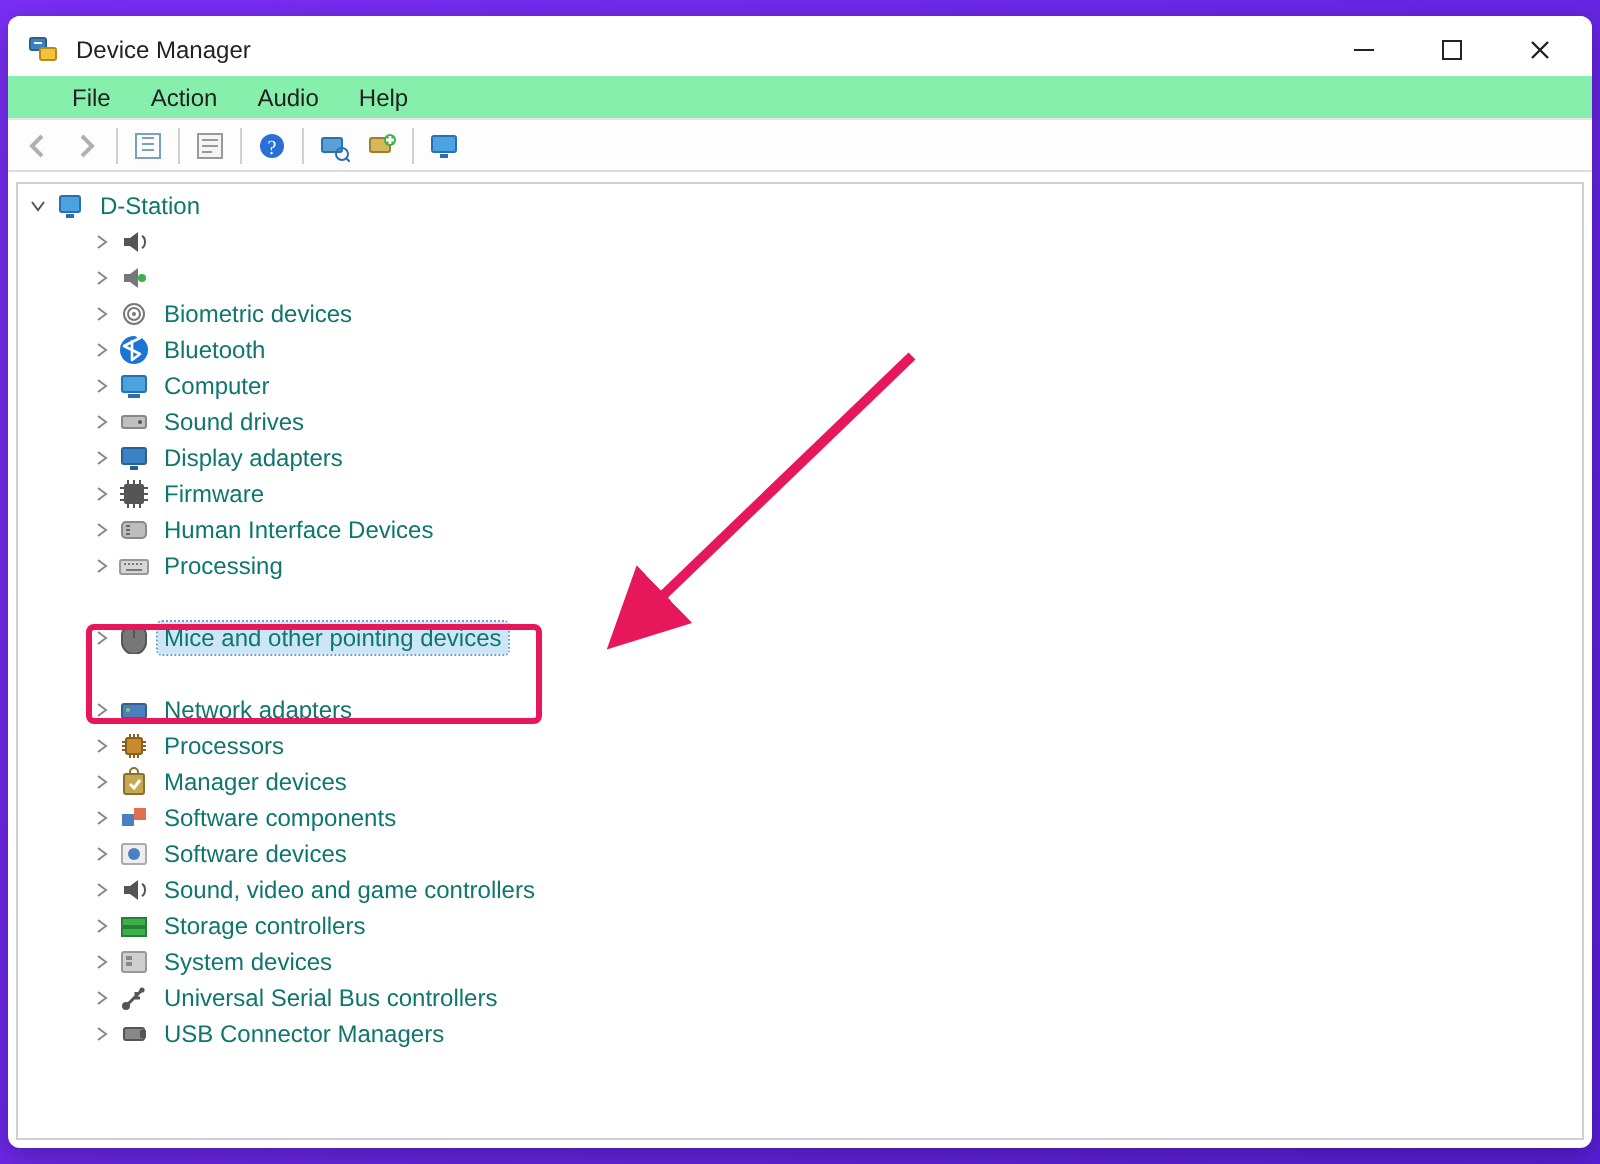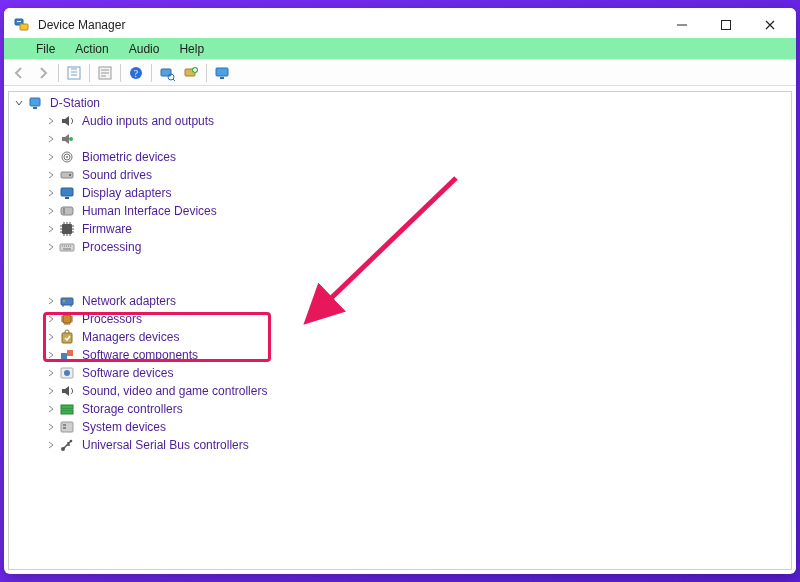--- a/index.html
+++ b/index.html
@@ -112,21 +112,21 @@
     color: #777;
     flex-shrink: 0;
   }
   .chevron svg { width: 8px; height: 8px; }
   .dev-icon {
     width: 16px; height: 16px;
     display: inline-flex; align-items: center; justify-content: center;
     margin-right: 4px; flex-shrink: 0;
   }
   .dev-icon svg { width: 16px; height: 16px; }
-  .label { color: #4c1d95; padding: 1px 3px; border-radius: 2px; }
+  .label { color: #0f766e; padding: 1px 3px; border-radius: 2px; }
   .label.selected {
     background: #cde6f7;
     outline: 1px dotted #6aa0c8;
   }
 
   
   .highlight-box {
     position: absolute;
     border: 3px solid #e6175b;
     border-radius: 4px;
@@ -258,21 +258,20 @@
               <svg viewBox="0 0 8 8">
                 <path d="M2 1l4 3-4 3" fill="none" stroke="#888"></path>
               </svg>
             </span>
     <span class="dev-icon">
               <svg viewBox="0 0 16 16">
                 <path d="M3 6h3l4-3v10l-4-3H3z" fill="#555"></path>
                 <path d="M12 5c2 1 2 5 0 6" fill="none" stroke="#555"></path>
               </svg>
             </span>
-    <span class="label">Audio inputs and outputs</span>
   </div>
           <div class="node child" id="row-apo">
     <span class="chevron">
               <svg viewBox="0 0 8 8">
                 <path d="M2 1l4 3-4 3" fill="none" stroke="#888"></path>
               </svg>
             </span>
     <span class="dev-icon">
               <svg viewBox="0 0 16 16">
                 <path d="M3 6h3l4-3v10l-4-3H3z" fill="#777"></path>
@@ -288,20 +287,48 @@
             </span>
     <span class="dev-icon">
               <svg viewBox="0 0 16 16">
                 <circle cx="8" cy="8" r="5" fill="none" stroke="#777"></circle>
                 <circle cx="8" cy="8" r="3" fill="none" stroke="#777"></circle>
                 <circle cx="8" cy="8" r="1" fill="#777"></circle>
               </svg>
             </span>
     <span class="label">Biometric devices</span>
   </div>
+          <div class="node child" id="row-bluetooth">
+    <span class="chevron">
+              <svg viewBox="0 0 8 8">
+                <path d="M2 1l4 3-4 3" fill="none" stroke="#888"></path>
+              </svg>
+            </span>
+    <span class="dev-icon">
+              <svg viewBox="0 0 16 16">
+                <circle cx="8" cy="8" r="7" fill="#1e73d6"></circle>
+                <path d="M7 3v10l4-3-8-4 8-4-4-3" fill="none" stroke="#fff" stroke-width="1.3" stroke-linejoin="round"></path>
+              </svg>
+            </span>
+    <span class="label">Bluetooth</span>
+  </div>
+          <div class="node child" id="row-computer">
+    <span class="chevron">
+              <svg viewBox="0 0 8 8">
+                <path d="M2 1l4 3-4 3" fill="none" stroke="#888"></path>
+              </svg>
+            </span>
+    <span class="dev-icon">
+              <svg viewBox="0 0 16 16">
+                <rect x="2" y="3" width="12" height="8" rx="1" fill="#4aa3e0" stroke="#2a6fb2"></rect>
+                <path d="M5 13h6" stroke="#2a6fb2" stroke-width="2"></path>
+              </svg>
+            </span>
+    <span class="label">Computer</span>
+  </div>
           <div class="node child" id="row-disk-drives">
     <span class="chevron">
               <svg viewBox="0 0 8 8">
                 <path d="M2 1l4 3-4 3" fill="none" stroke="#888"></path>
               </svg>
             </span>
     <span class="dev-icon">
               <svg viewBox="0 0 16 16">
                 <rect x="2" y="5" width="12" height="6" rx="1" fill="#bfbfbf" stroke="#888"></rect>
                 <circle cx="11" cy="8" r="1" fill="#555"></circle>
@@ -316,48 +343,48 @@
               </svg>
             </span>
     <span class="dev-icon">
               <svg viewBox="0 0 16 16">
                 <rect x="2" y="3" width="12" height="8" rx="1" fill="#3b82c4" stroke="#2a5f91"></rect>
                 <path d="M6 13h4" stroke="#2a5f91" stroke-width="2"></path>
               </svg>
             </span>
     <span class="label">Display adapters</span>
   </div>
+          <div class="node child" id="row-firmware">
+    <span class="chevron">
+              <svg viewBox="0 0 8 8">
+                <path d="M2 1l4 3-4 3" fill="none" stroke="#888"></path>
+              </svg>
+            </span>
+    <span class="dev-icon">
+              <svg viewBox="0 0 16 16">
+                <rect x="3" y="3" width="10" height="10" rx="1" fill="#555"></rect>
+                <path d="M5 1v2M8 1v2M11 1v2M5 13v2M8 13v2M11 13v2M1 5h2M1 8h2M1 11h2M13 5h2M13 8h2M13 11h2" stroke="#555"></path>
+              </svg>
+            </span>
+    <span class="label">Firmware</span>
+  </div>
           <div class="node child" id="row-hid">
     <span class="chevron">
               <svg viewBox="0 0 8 8">
                 <path d="M2 1l4 3-4 3" fill="none" stroke="#888"></path>
               </svg>
             </span>
     <span class="dev-icon">
               <svg viewBox="0 0 16 16">
                 <rect x="2" y="4" width="12" height="8" rx="2" fill="#bdbdbd" stroke="#888"></rect>
                 <path d="M4 6h2M4 8h2M4 10h2" stroke="#666"></path>
               </svg>
             </span>
     <span class="label">Human Interface Devices</span>
   </div>
-          <div class="node child" id="row-firmware">
-    <span class="chevron">
-              <svg viewBox="0 0 8 8">
-                <path d="M2 1l4 3-4 3" fill="none" stroke="#888"></path>
-              </svg>
-            </span>
-    <span class="dev-icon">
-              <svg viewBox="0 0 16 16">
-                <rect x="3" y="3" width="10" height="10" rx="1" fill="#555"></rect>
-                <path d="M5 1v2M8 1v2M11 1v2M5 13v2M8 13v2M11 13v2M1 5h2M1 8h2M1 11h2M13 5h2M13 8h2M13 11h2" stroke="#555"></path>
-              </svg>
-            </span>
-    <span class="label">Firmware</span>
-  </div>
           <div class="node child" id="row-keyboards">
     <span class="chevron">
               <svg viewBox="0 0 8 8">
                 <path d="M2 1l4 3-4 3" fill="none" stroke="#888"></path>
               </svg>
             </span>
     <span class="dev-icon">
               <svg viewBox="0 0 16 16">
                 <rect x="1" y="5" width="14" height="7" rx="1" fill="#d6d6d6" stroke="#999"></rect>
                 <path d="M3 7h1M5 7h1M7 7h1M9 7h1M11 7h1M4 10h8" stroke="#777"></path>
@@ -371,20 +398,34 @@
                 <path d="M2 1l4 3-4 3" fill="none" stroke="#888"></path>
               </svg>
             </span>
     <span class="dev-icon">
               <svg viewBox="0 0 16 16">
                 <rect x="2" y="4" width="12" height="6" fill="#4a80c0" stroke="#365f91"></rect>
                 <path d="M3 10v2M5 10v2M7 10v2M9 10v2M11 10v2M13 10v2" stroke="#365f91"></path>
               </svg>
             </span>
     <span class="label"></span>
+  </div>
+          <div class="node child" id="row-mice">
+    <span class="chevron">
+              <svg viewBox="0 0 8 8">
+                <path d="M2 1l4 3-4 3" fill="none" stroke="#888"></path>
+              </svg>
+            </span>
+    <span class="dev-icon">
+              <svg viewBox="0 0 16 16">
+                <path d="M5 3h6a3 3 0 013 3v4a5 5 0 01-12 0V6a3 3 0 013-3z" fill="#777" stroke="#555"></path>
+                <path d="M8 3v5" stroke="#555"></path>
+              </svg>
+            </span>
+    <span class="label selected">Mice and other pointing devices</span>
   </div>
           <div class="node child" id="row-monitors" style="visibility:hidden">
     <span class="chevron">
               <svg viewBox="0 0 8 8">
                 <path d="M2 1l4 3-4 3" fill="none" stroke="#888"></path>
               </svg>
             </span>
     <span class="dev-icon">
               <svg viewBox="0 0 16 16">
                 <rect x="2" y="3" width="12" height="8" rx="1" fill="#4aa3e0" stroke="#2a6fb2"></rect>
@@ -428,21 +469,21 @@
                 <path d="M2 1l4 3-4 3" fill="none" stroke="#888"></path>
               </svg>
             </span>
     <span class="dev-icon">
               <svg viewBox="0 0 16 16">
                 <rect x="3" y="4" width="10" height="10" rx="1" fill="#c7a851" stroke="#8a7030"></rect>
                 <path d="M6 4V3a2 2 0 014 0v1" fill="none" stroke="#8a7030"></path>
                 <path d="M6 9l2 2 3-4" fill="none" stroke="#fff" stroke-width="1.5"></path>
               </svg>
             </span>
-    <span class="label">Managers devices</span>
+    <span class="label">Manager devices</span>
   </div>
           <div class="node child" id="row-sw-components">
     <span class="chevron">
               <svg viewBox="0 0 8 8">
                 <path d="M2 1l4 3-4 3" fill="none" stroke="#888"></path>
               </svg>
             </span>
     <span class="dev-icon">
               <svg viewBox="0 0 16 16">
                 <rect x="2" y="6" width="6" height="6" fill="#4a80c0"></rect>
@@ -515,20 +556,34 @@
               </svg>
             </span>
     <span class="dev-icon">
               <svg viewBox="0 0 16 16">
                 <circle cx="4" cy="12" r="2" fill="#555"></circle>
                 <path d="M4 12l8-8M8 8h3M9 5v3" stroke="#555" stroke-width="1.5"></path>
                 <circle cx="12" cy="4" r="1.3" fill="#555"></circle>
               </svg>
             </span>
     <span class="label">Universal Serial Bus controllers</span>
+  </div>
+          <div class="node child" id="row-usb-connector">
+    <span class="chevron">
+              <svg viewBox="0 0 8 8">
+                <path d="M2 1l4 3-4 3" fill="none" stroke="#888"></path>
+              </svg>
+            </span>
+    <span class="dev-icon">
+              <svg viewBox="0 0 16 16">
+                <rect x="3" y="5" width="10" height="6" rx="1" fill="#888" stroke="#555"></rect>
+                <rect x="11" y="6" width="3" height="4" fill="#555"></rect>
+              </svg>
+            </span>
+    <span class="label">USB Connector Managers</span>
   </div>
         </div>
     </div>
   </div>
 
 </div>
 
 <div class="highlight-box" id="hlbox" style="left: 43px; top: 312px; width: 228px; height: 50px;"></div>
 
 <svg class="arrow-overlay" id="arrow" width="185" height="180" style="left: 291px; top: 158px;">

